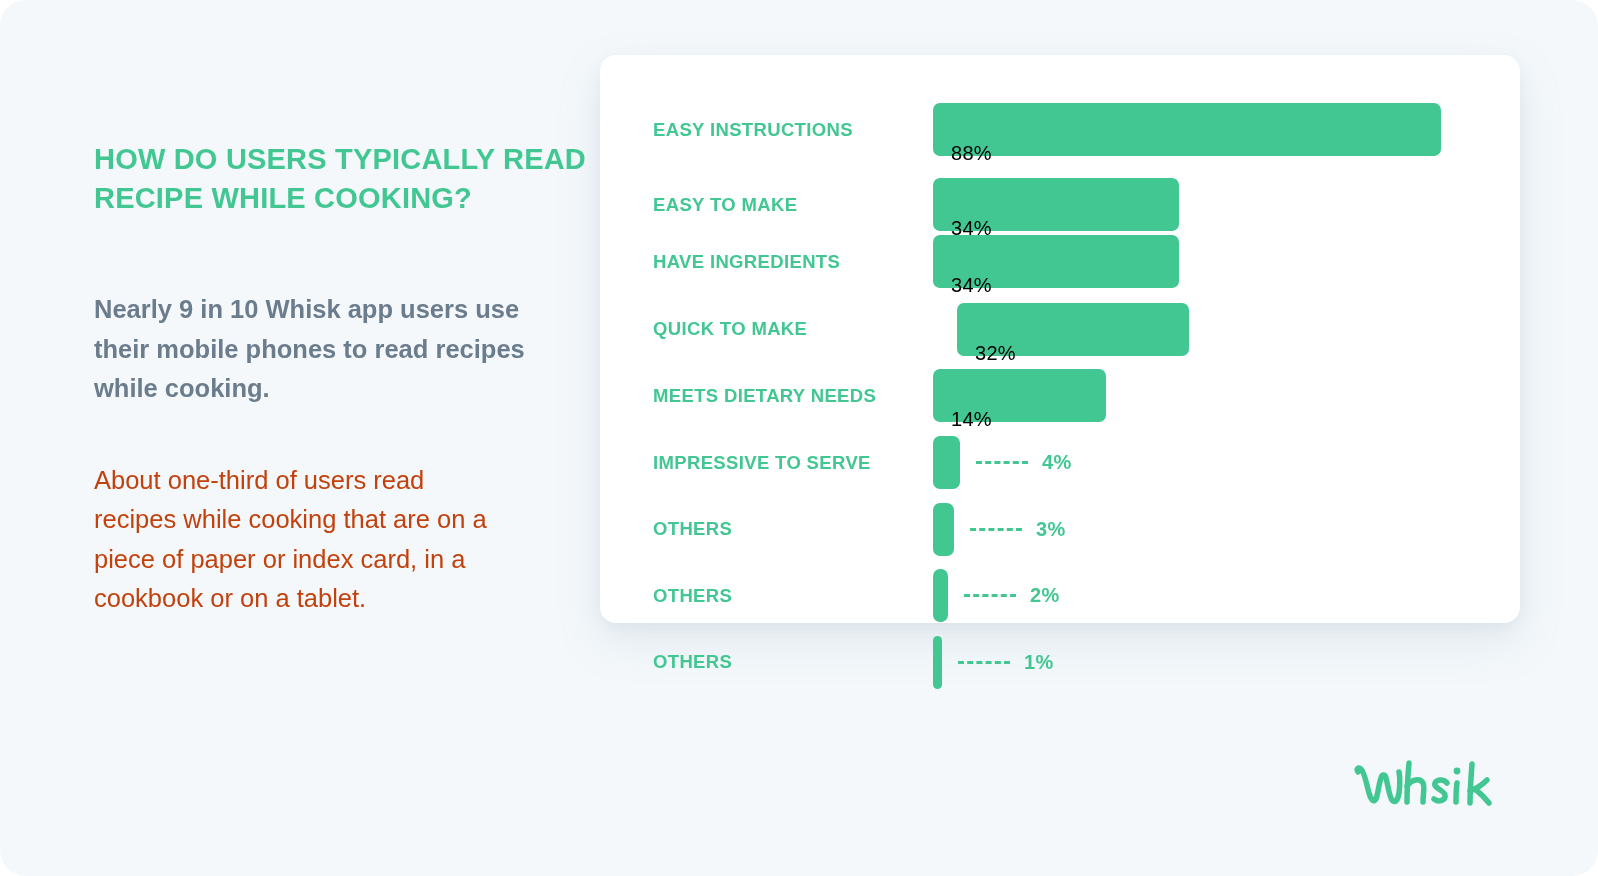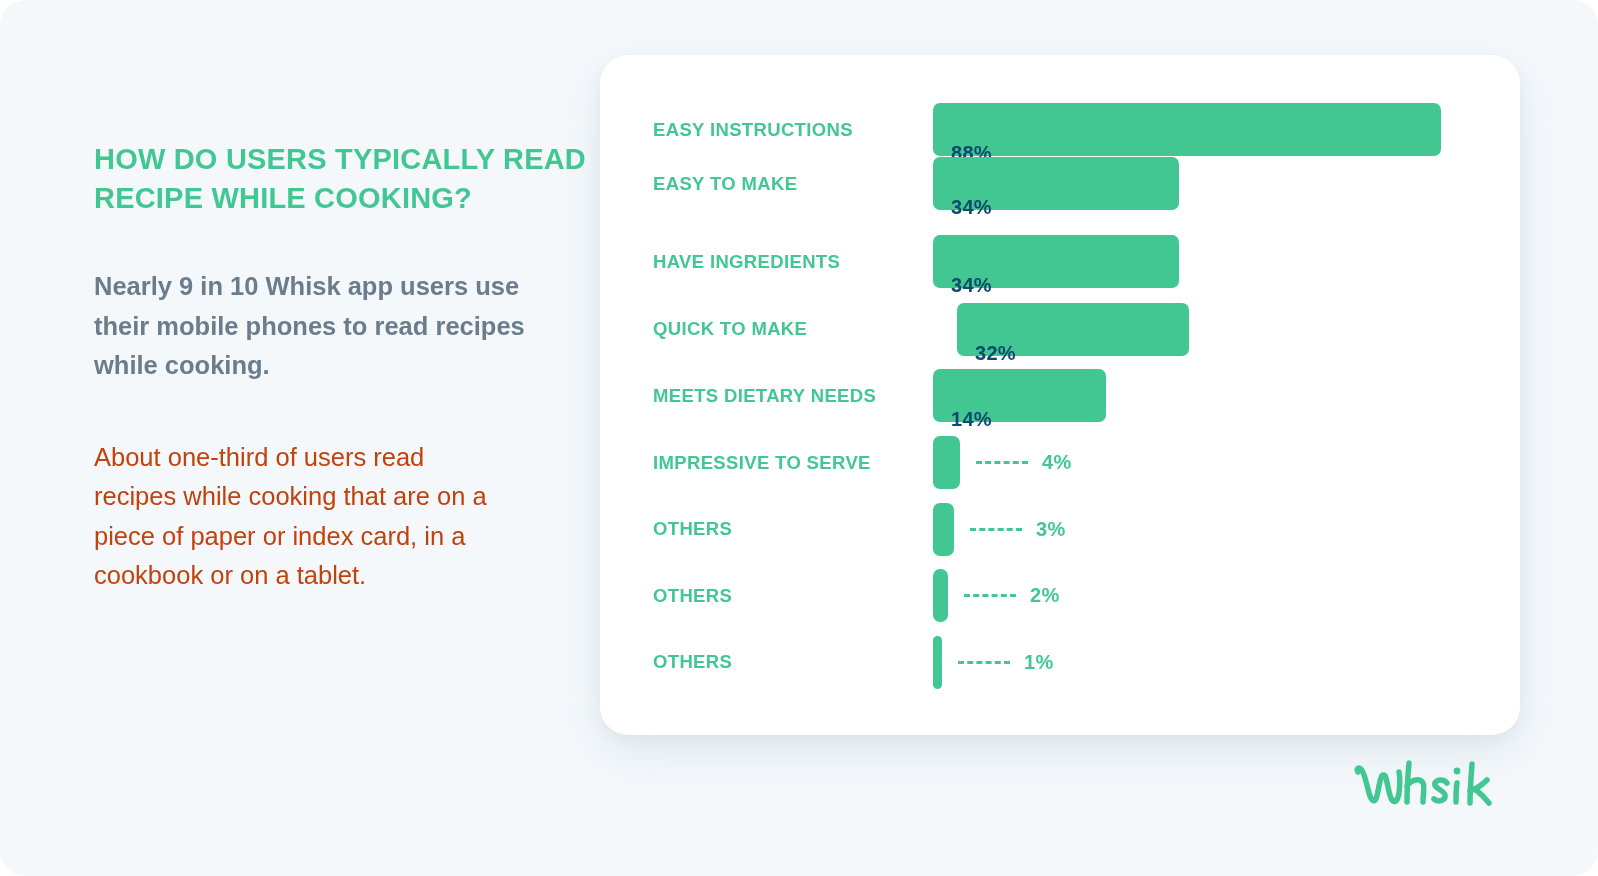--- a/index.html
+++ b/index.html
@@ -38,41 +38,41 @@
     font-weight: bold;
     letter-spacing: 0.2px;
     margin: 0;
     text-transform: uppercase;
   }
   #lede {
     color: #6b7c8d;
     font-size: 25.5px;
     line-height: 1.55;
     font-weight: bold;
-    margin: 50px 0 0 0;
+    margin: 73px 0 0 0;
     width: 450px;
   }
   #body-copy {
     color: #c2410c;
     font-size: 25.5px;
     line-height: 1.55;
     font-weight: normal;
     margin: 52px 0 0 0;
     width: 410px;
   }
 
   
   #chart-card {
     position: absolute;
     left: 600px;
     top: 55px;
     width: 920px;
-    height: 680px;
+    height: 568px;
     background: #ffffff;
-    border-radius: 28px;
+    border-radius: 16px;
     box-shadow: 0 18px 44px rgba(137, 158, 180, 0.17),
                 0 4px 14px rgba(137, 158, 180, 0.10);
     box-sizing: border-box;
   }
 
   #chart-rows {
     position: absolute;
     left: 0;
     top: 0;
     width: 100%;
@@ -109,23 +109,23 @@
     border-radius: 7px;
     display: flex;
     align-items: center;
     box-sizing: border-box;
     flex: 0 0 auto;
   }
   .bar.with-inner-value {
     padding-left: 18px;
   }
   .bar-value-inside {
-    color: #0c4a6e;
+    color: #000000;
     font-size: 20px;
-    font-weight: bold;
+    font-weight: normal;
     letter-spacing: 0.3px;
     white-space: nowrap;
     margin-top: 48px;
   }
   .connector {
     flex: 0 0 auto;
     width: 52px;
     height: 0;
     margin-left: 16px;
     border-top: 3px dashed #42c793;
@@ -163,21 +163,21 @@
   <div id="chart-card">
     <div id="chart-rows">
         <div class="chart-row" style="top: 48px;">
           <div class="row-label">EASY INSTRUCTIONS</div>
           <div class="bar-area">
             <div class="bar with-inner-value" style="width: 508px;">
               <span class="bar-value-inside">88%</span>
             </div>
           </div>
         </div>
-        <div class="chart-row" style="top: 102px;">
+        <div class="chart-row" style="top: 123px;">
           <div class="row-label">EASY TO MAKE</div>
           <div class="bar-area">
             <div class="bar with-inner-value" style="width: 246px;">
               <span class="bar-value-inside">34%</span>
             </div>
           </div>
         </div>
         <div class="chart-row" style="top: 180px;">
           <div class="row-label">HAVE INGREDIENTS</div>
           <div class="bar-area">

